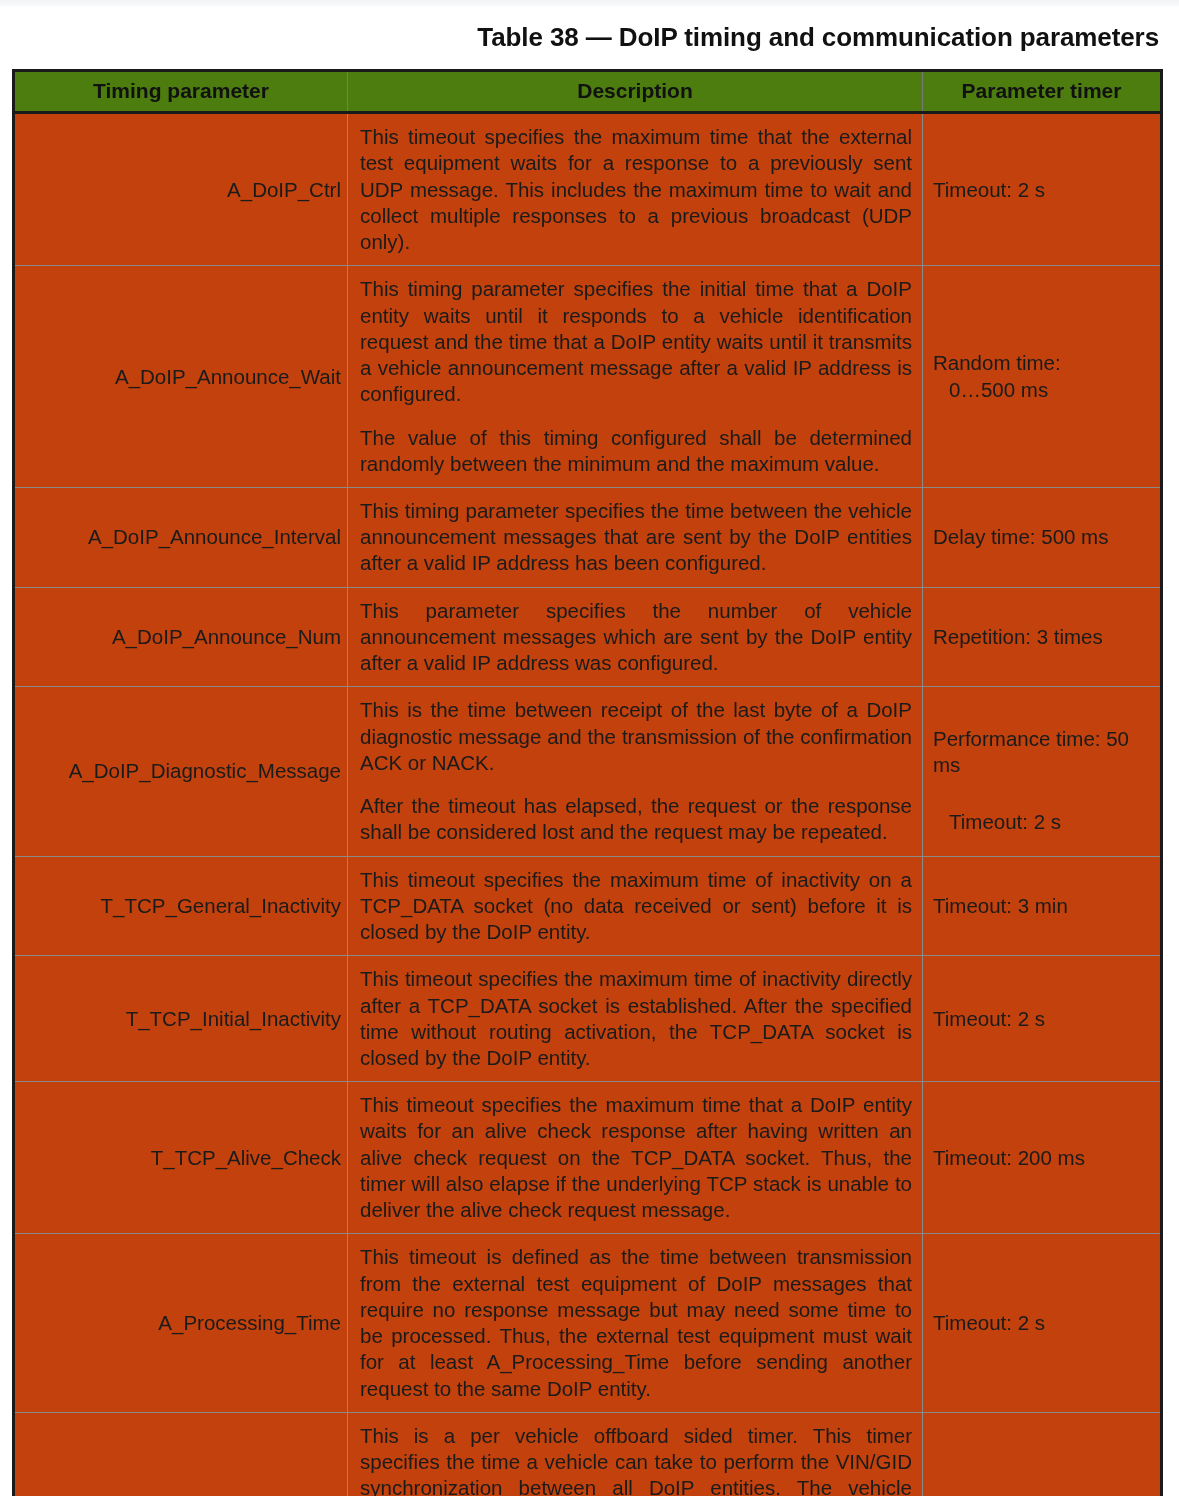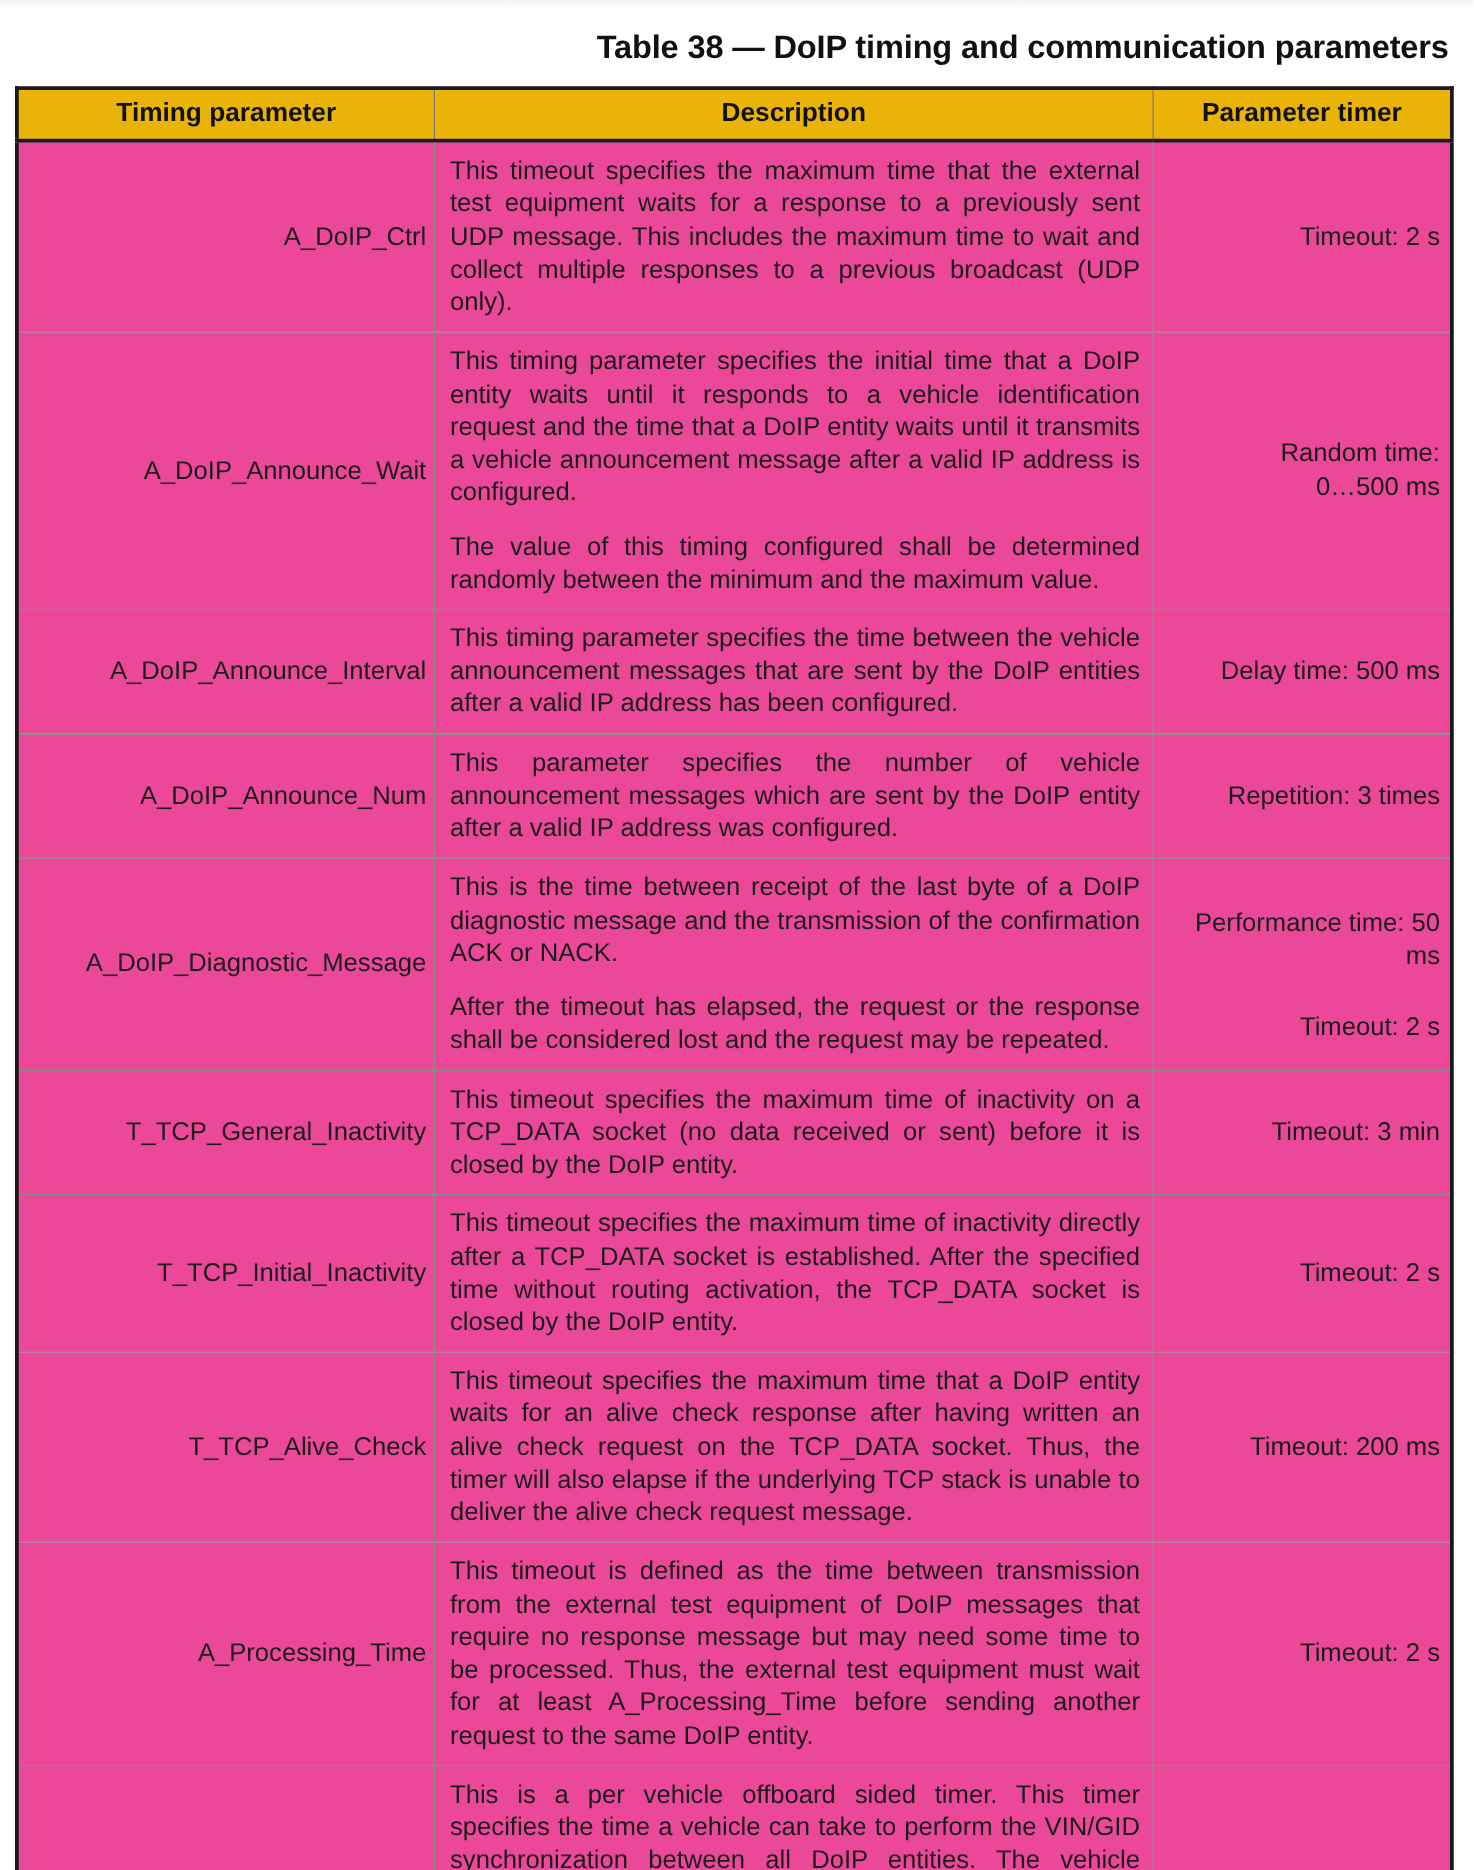--- a/index.html
+++ b/index.html
@@ -51,29 +51,29 @@
   table.params col.c-value { width: 239px; }
 
   table.params thead th {
     border: 1px solid #7a7a7a;
     border-bottom: 3px solid #1a1a1a;
     font-size: 21px;
     font-weight: bold;
     padding: 7px 6px 8px 6px;
     color: #111111;
     vertical-align: middle;
-    background: #eab308;
+    background: #4d7c0f;
   }
   table.params tbody td {
     border: 1px solid #8a8a8a;
     vertical-align: middle;
     font-size: 20.5px;
     line-height: 1.28;
     color: #1b1b1b;
-    background: #ec4899;
+    background: #c2410c;
   }
   td.param-cell {
     padding: 8px 6px 8px 10px;
     text-align: right;
     white-space: nowrap;
   }
   td.desc-cell {
     padding: 10px 10px 10px 12px;
     text-align: justify;
     text-justify: inter-word;
@@ -83,21 +83,21 @@
     margin: 0;
   }
   td.desc-cell p + p {
     margin-top: 17px;
   }
   td.value-cell {
     padding: 8px 8px 8px 10px;
     text-align: left;
     vertical-align: middle;
   }
-  td.value-cell p { margin: 0; text-align: right; }
+  td.value-cell p { margin: 0; }
   td.value-cell p + p { margin-top: 30px; margin-left: 16px; }
   .vtop { vertical-align: top; }
 </style>
 </head>
 <body>
 
 <div class="top-strip"></div>
 
 <div class="page">
 

